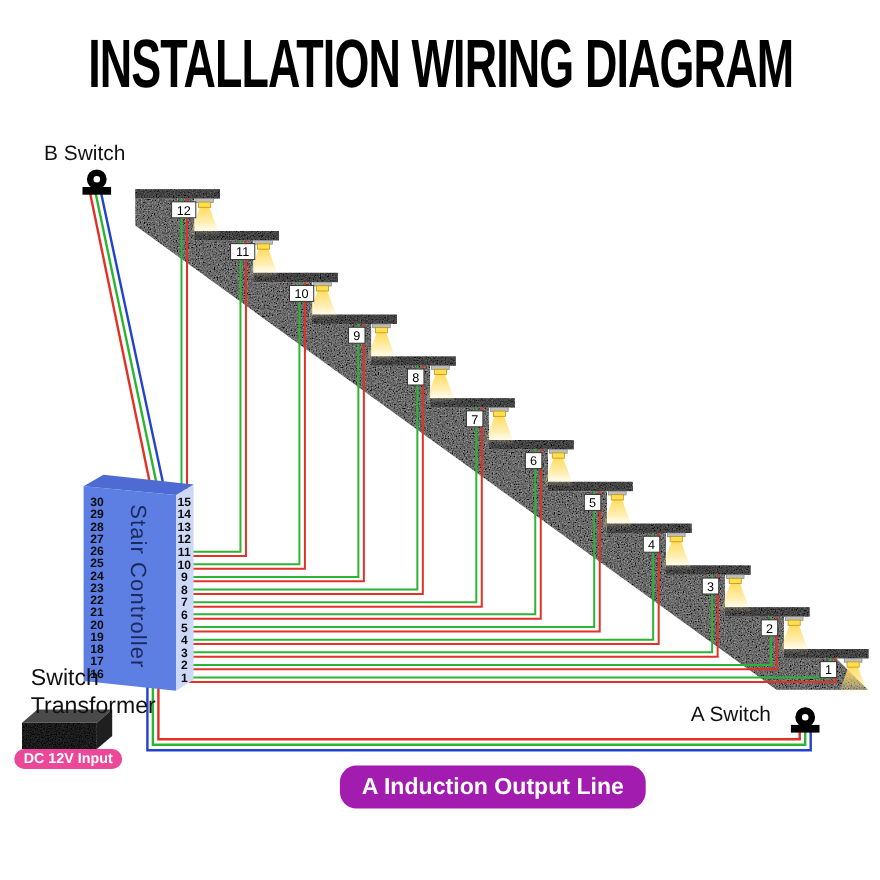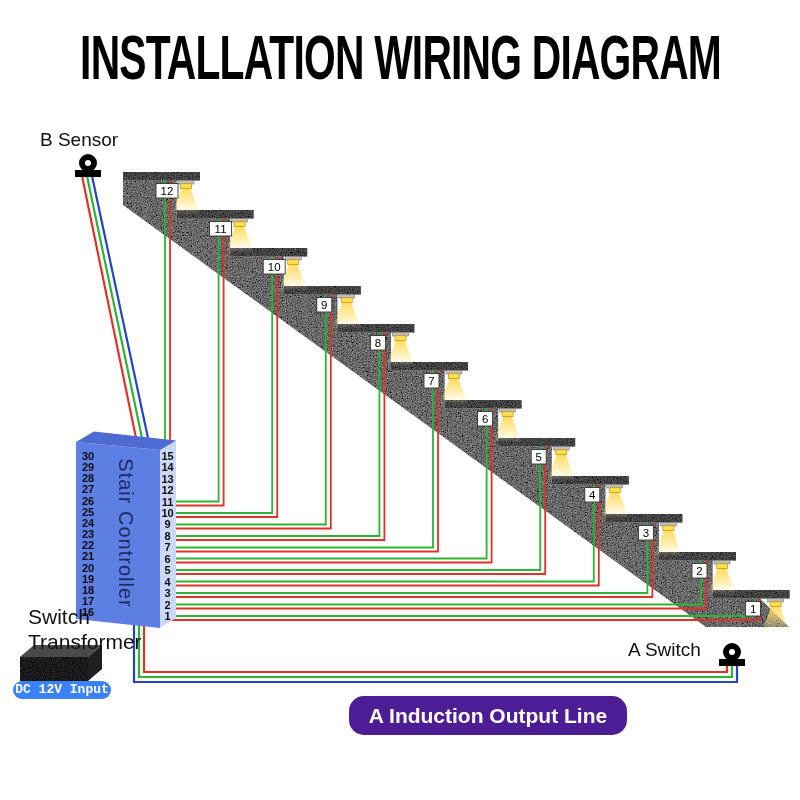--- a/index.html
+++ b/index.html
@@ -212,19 +212,19 @@
         <circle cx="732" cy="652" r="6" fill="none" stroke="#000000" stroke-width="6"></circle>
         <rect x="719" y="659" width="26" height="7" fill="#000000"></rect>
       </g>
     <g id="g-transformer">
         <polygon points="20,657 88,657 88,681 20,681" fill="#303030" filter="url(#speckle)"></polygon>
         <polygon points="20,657 34,645 102,645 88,657" fill="#4a4a4a"></polygon>
         <polygon points="88,657 102,645 102,669 88,681" fill="#1f1f1f"></polygon>
       </g>
   </svg>
 
-  <div class="lbl lbl-b">B Sensor</div>
+  <div class="lbl lbl-b">B Switch</div>
   <div class="lbl lbl-a">A Switch</div>
   <div class="lbl lbl-tr">Switch Transformer</div>
-  <div class="pill pill-dc" style="background: #3b82f6; font-family: Liberation Mono, monospace;">DC 12V Input</div>
-  <div class="pill pill-out" style="background: #4c1d95; margin-left: 40px;">A Induction Output Line</div>
+  <div class="pill pill-dc" style="background: #ec4899;">DC 12V Input</div>
+  <div class="pill pill-out" style="background: #a21caf;">A Induction Output Line</div>
 
 </div>
 
 </body></html>

